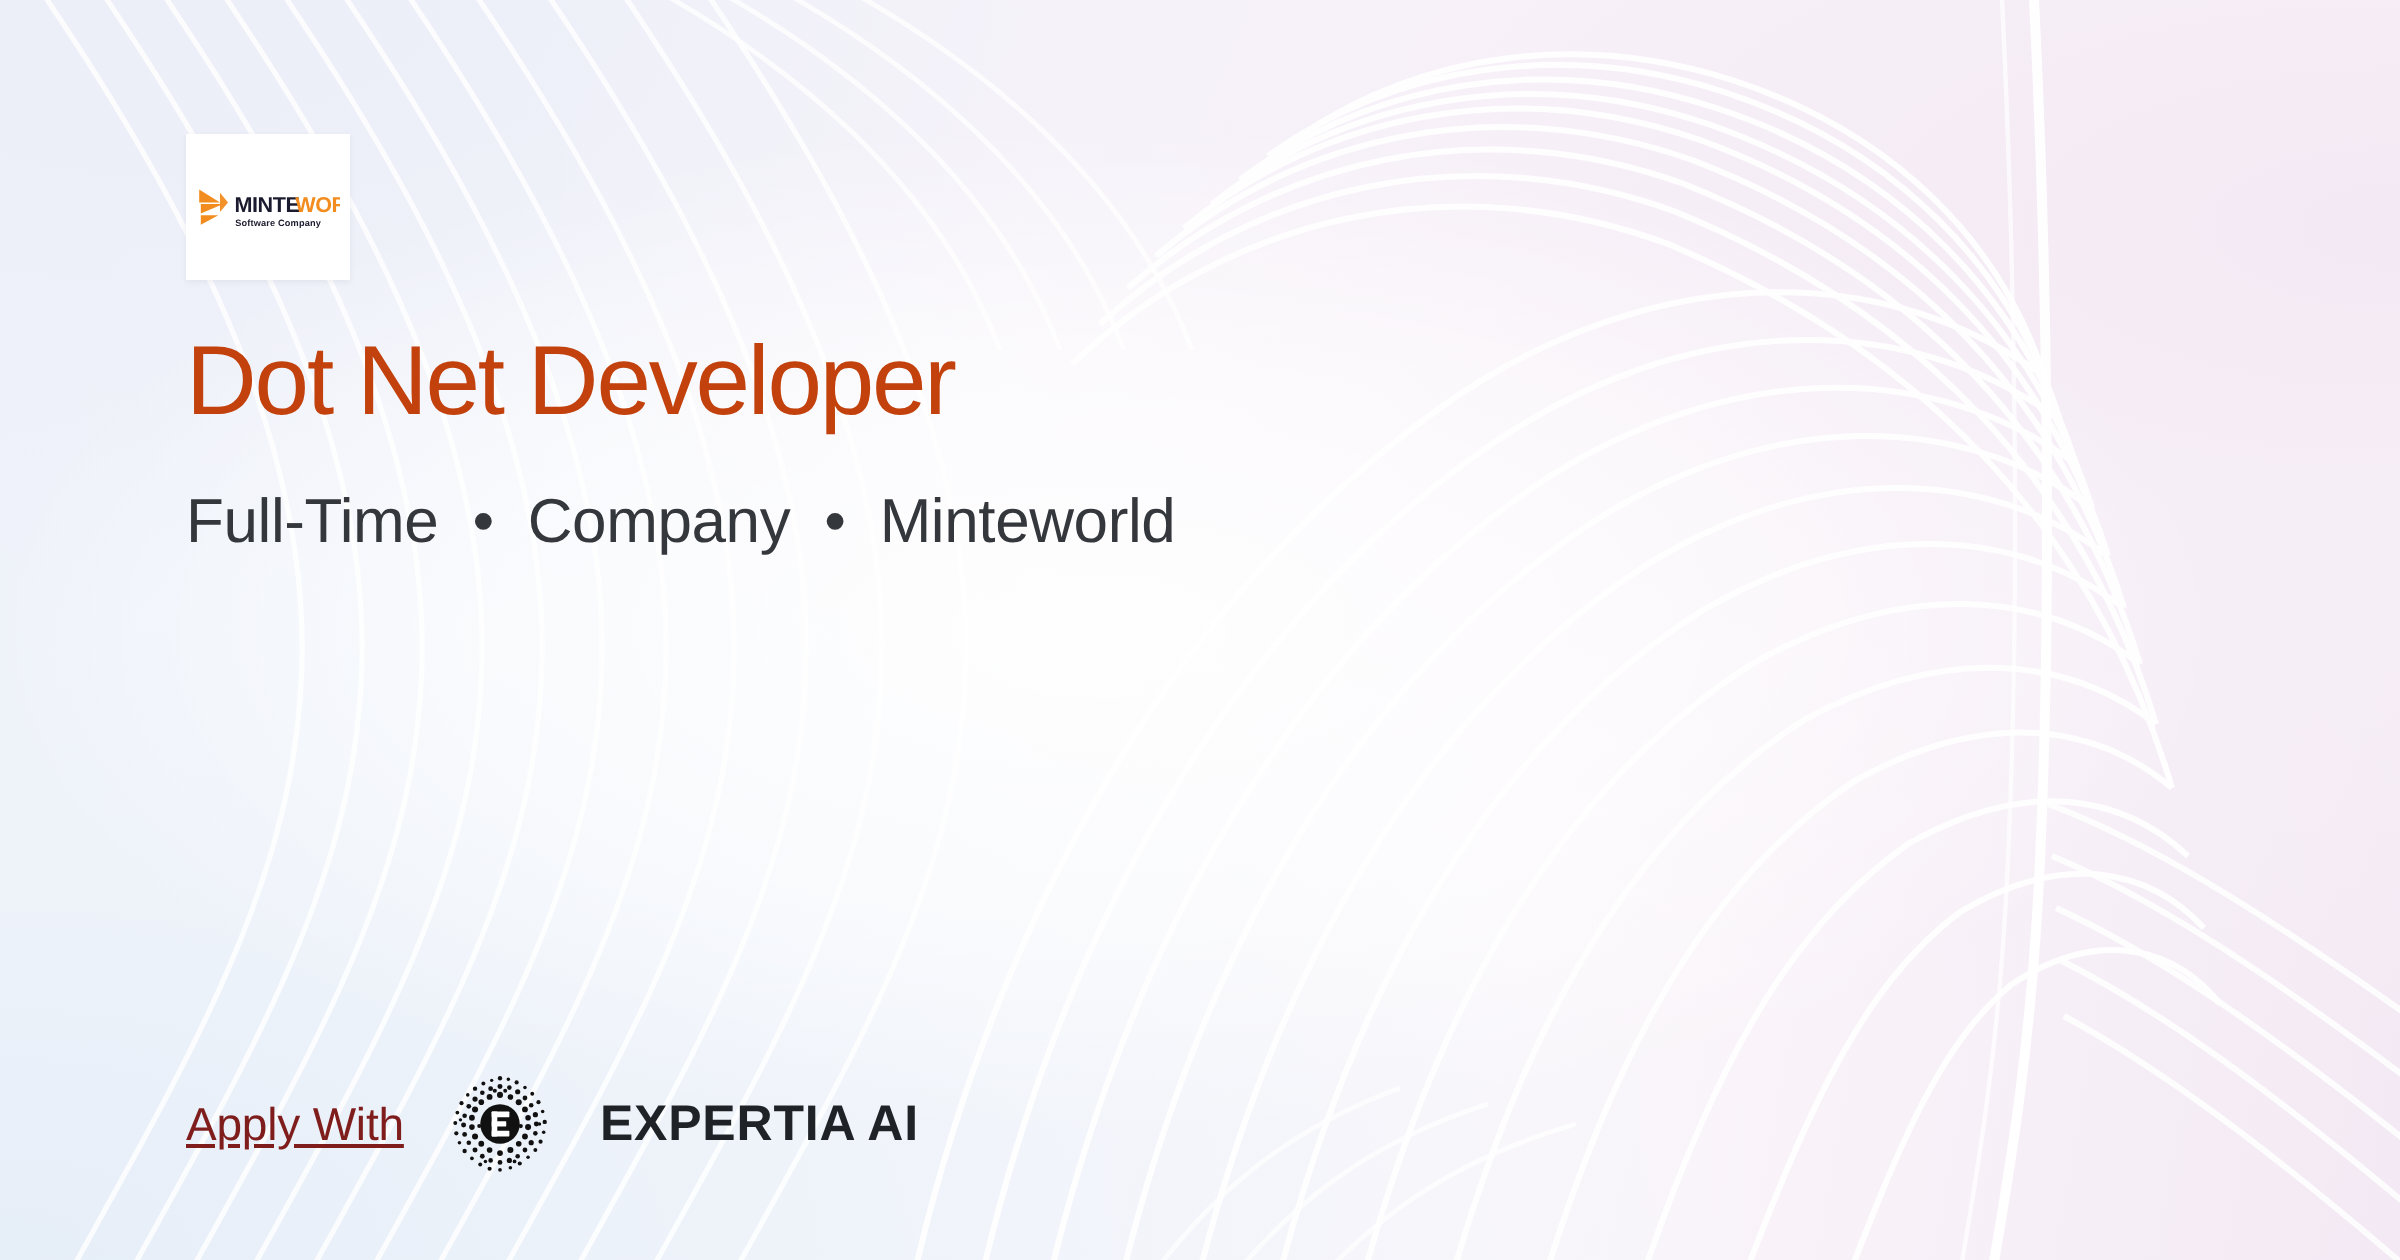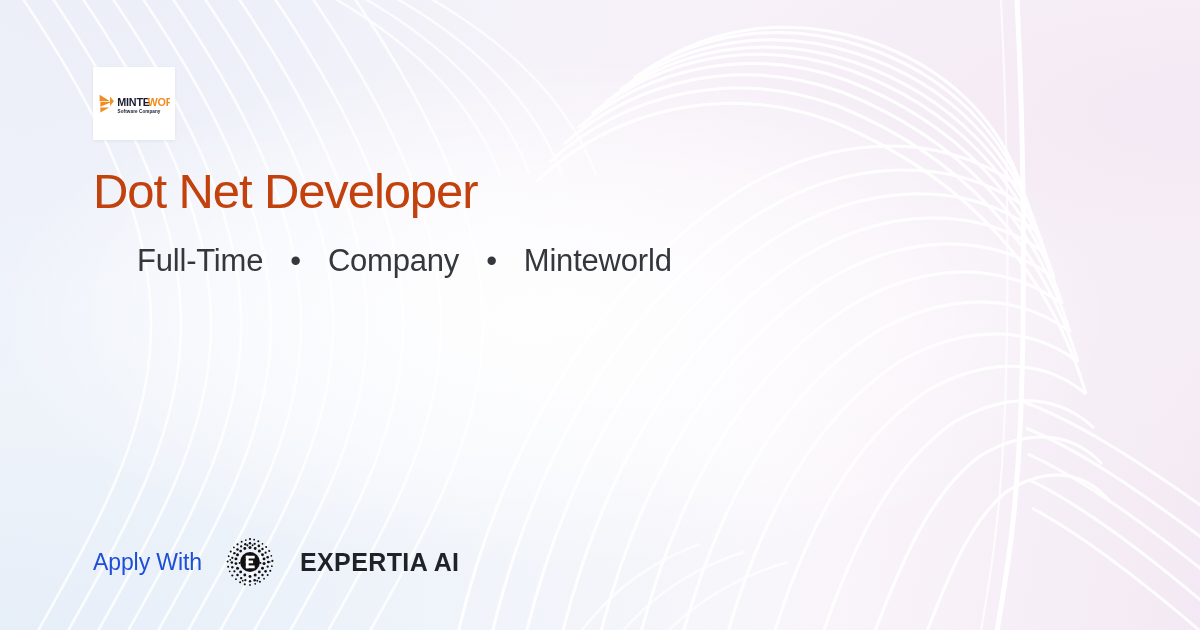--- a/index.html
+++ b/index.html
@@ -86,41 +86,41 @@
 
   .meta {
     margin-top: 28px;
     font-size: 31px;
     font-weight: 400;
     color: #34373c;
     letter-spacing: -0.2px;
     line-height: 1;
     display: flex;
     align-items: center;
-    gap: 16px;
-    margin-left: 44px;
+    gap: 6px;
   }
   .meta-sep {
     padding: 0 11px;
     color: #34373c;
   }
 
   
   .footer {
     position: absolute;
     left: 93px;
     bottom: 42px;
     display: flex;
     align-items: center;
   }
   .apply-with {
     font-size: 23px;
     font-weight: 400;
-    color: #1d4ed8;
+    color: #7f1d1d;
     letter-spacing: -0.1px;
+    text-decoration: underline;
   }
   .expertia {
     display: flex;
     align-items: center;
     margin-left: 22px;
     gap: 16px;
   }
   .expertia-mark {
     width: 52px;
     height: 52px;

